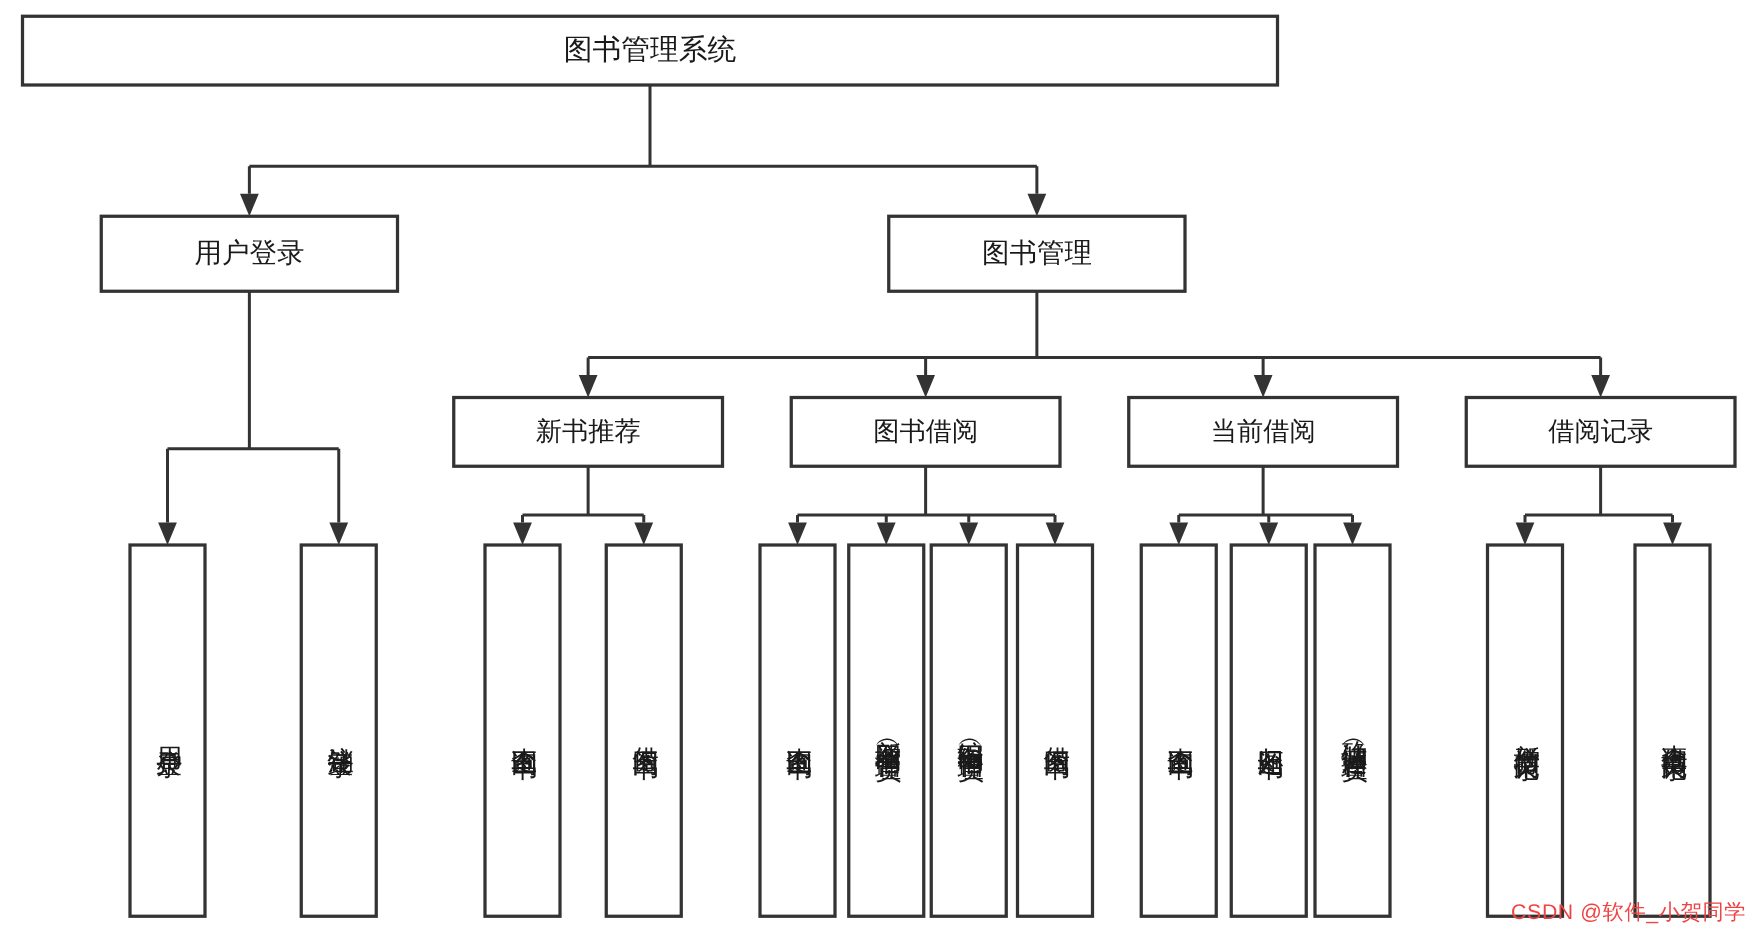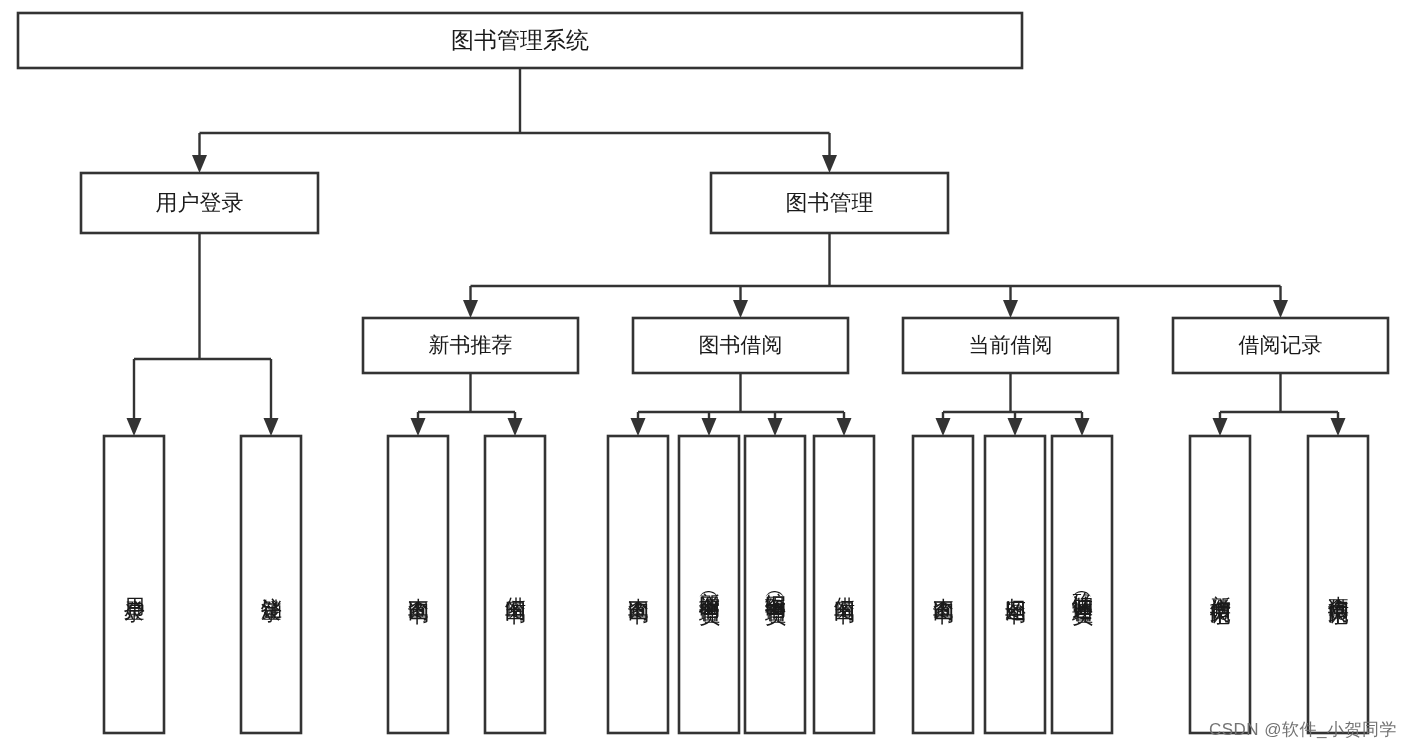--- a/index.html
+++ b/index.html
@@ -52,21 +52,21 @@
   .arrow-head {
     fill: #333333;
     stroke: none;
   }
   .watermark {
     position: absolute;
     right: 8px;
     bottom: 6px;
     font-family: "Liberation Sans", "DejaVu Sans", sans-serif;
     font-size: 17px;
-    color: #737373;
+    color: #ef4444;
     letter-spacing: 0.5px;
     white-space: nowrap;
     user-select: none;
     text-align: right;
   }
 </style>
 </head>
 <body>
 
 <svg id="chart-root" viewBox="0 0 1405 747" xmlns="http://www.w3.org/2000/svg">

